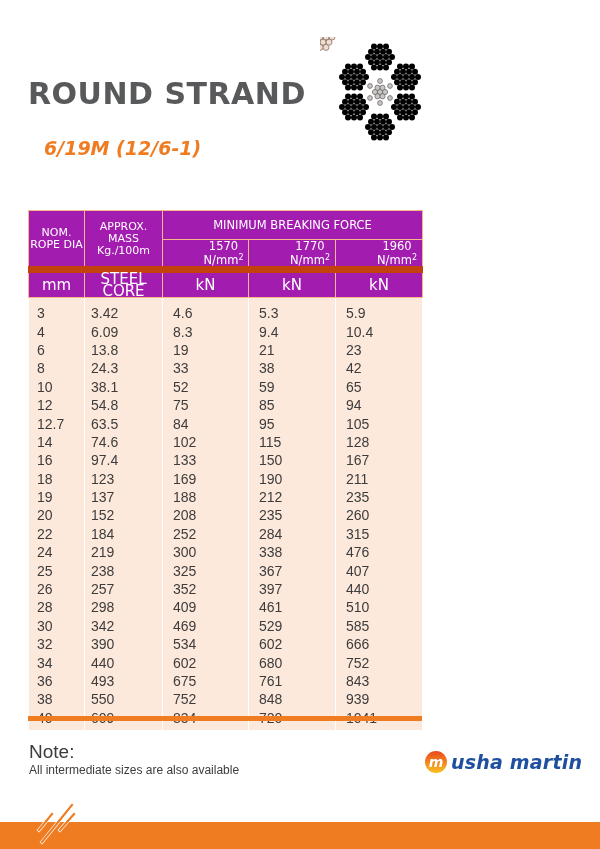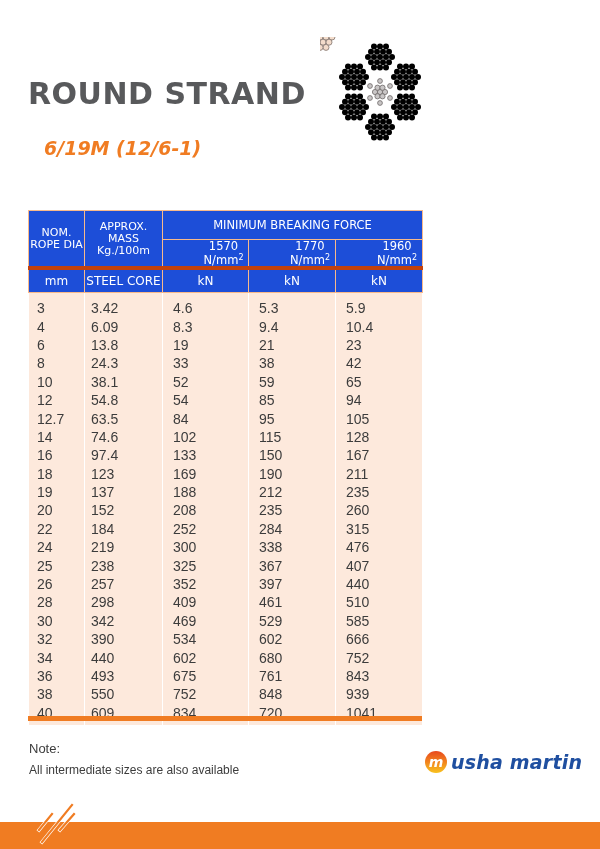--- a/index.html
+++ b/index.html
@@ -25,43 +25,43 @@
   table.spec {
     position: absolute; left: 28px; top: 210px;
     width: 394px; border-collapse: collapse; table-layout: fixed;
   }
   table.spec col.c1 { width: 56px; }
   table.spec col.c2 { width: 78px; }
   table.spec col.c3 { width: 86px; }
   table.spec col.c4 { width: 87px; }
   table.spec col.c5 { width: 87px; }
   table.spec th {
-    background: #1d4ed8; color: #ffffff; font-weight: normal;
+    background: #a21caf; color: #ffffff; font-weight: normal;
     font-family: "DejaVu Sans", sans-serif; font-size: 11px;
     border: 1px solid #f8b98a; padding: 0; text-align: center;
     line-height: 12px;
   }
   table.spec th.mbf { height: 28px; font-size: 11.5px; }
   table.spec th.grade { height: 26px; font-size: 11.5px; padding-left: 36px; }
   table.spec th.grade sup { font-size: 8px; vertical-align: 4px; }
   table.spec th.rowspan3 { height: 54px; }
-  table.spec tr.units th { height: 22px; font-size: 12px; border-top: 4px solid #c2410c; }
+  table.spec tr.units th { height: 22px; font-size: 15px; border-top: 7px solid #c2410c; }
   table.spec tbody td {
     background: #fde9dc; color: #3c3c3c;
     font-size: 14px; height: 18.4px; padding: 0 0 0 6px;
     border-left: 1px solid #ffffff; border-right: 1px solid #ffffff;
     line-height: 18px; vertical-align: middle;
   }
   table.spec tbody td:first-child { padding-left: 8px; }
   table.spec tbody td.c3, table.spec tbody td.c4, table.spec tbody td.c5 { padding-left: 10px; }
   table.spec tbody tr:first-child td { padding-top: 6px; }
   table.spec tbody tr:last-child td { padding-bottom: 3px; }
   .table-bottom-bar { position: absolute; left: 28px; top: 716px; width: 394px; height: 5px; background: #f07c22; }
 
-  .note-label { position: absolute; left: 29px; top: 741px; font-size: 13px; color: #3c3c3c; }
+  .note-label { position: absolute; left: 29px; top: 741px; font-size: 19px; color: #3c3c3c; }
   .note-text { position: absolute; left: 29px; top: 763px; font-size: 12px; color: #3c3c3c; }
 
   .logo { position: absolute; left: 425px; top: 751px; display: flex; align-items: center; }
   .logo-mark {
     width: 22px; height: 22px; border-radius: 50%;
     background: linear-gradient(180deg, #e8481d 0%, #f28a1e 55%, #f8c21e 100%);
     color: #ffffff; font-weight: bold; font-style: italic; font-size: 14px;
     display: flex; align-items: center; justify-content: center; margin-right: 4px;
     font-family: "DejaVu Sans", sans-serif;
   }
@@ -185,21 +185,21 @@
       <tr>
         <td class="c1">10</td>
         <td class="c2">38.1</td>
         <td class="c3">52</td>
         <td class="c4">59</td>
         <td class="c5">65</td>
       </tr>
       <tr>
         <td class="c1">12</td>
         <td class="c2">54.8</td>
-        <td class="c3">54</td>
+        <td class="c3">75</td>
         <td class="c4">85</td>
         <td class="c5">94</td>
       </tr>
       <tr>
         <td class="c1">12.7</td>
         <td class="c2">63.5</td>
         <td class="c3">84</td>
         <td class="c4">95</td>
         <td class="c5">105</td>
       </tr>

